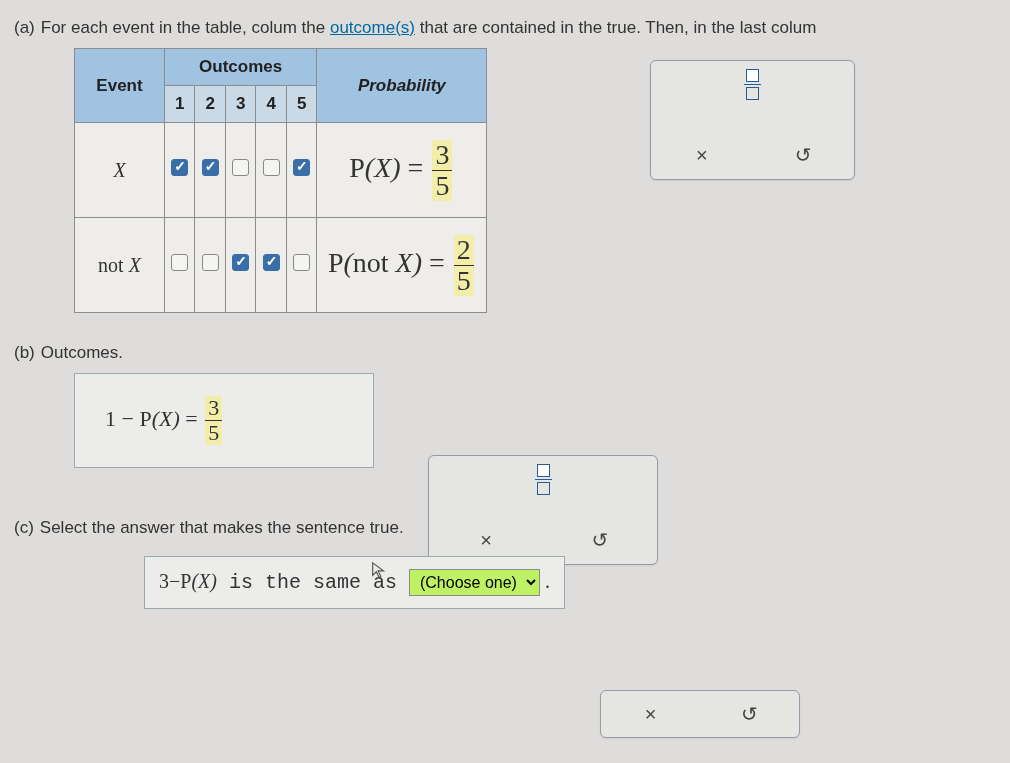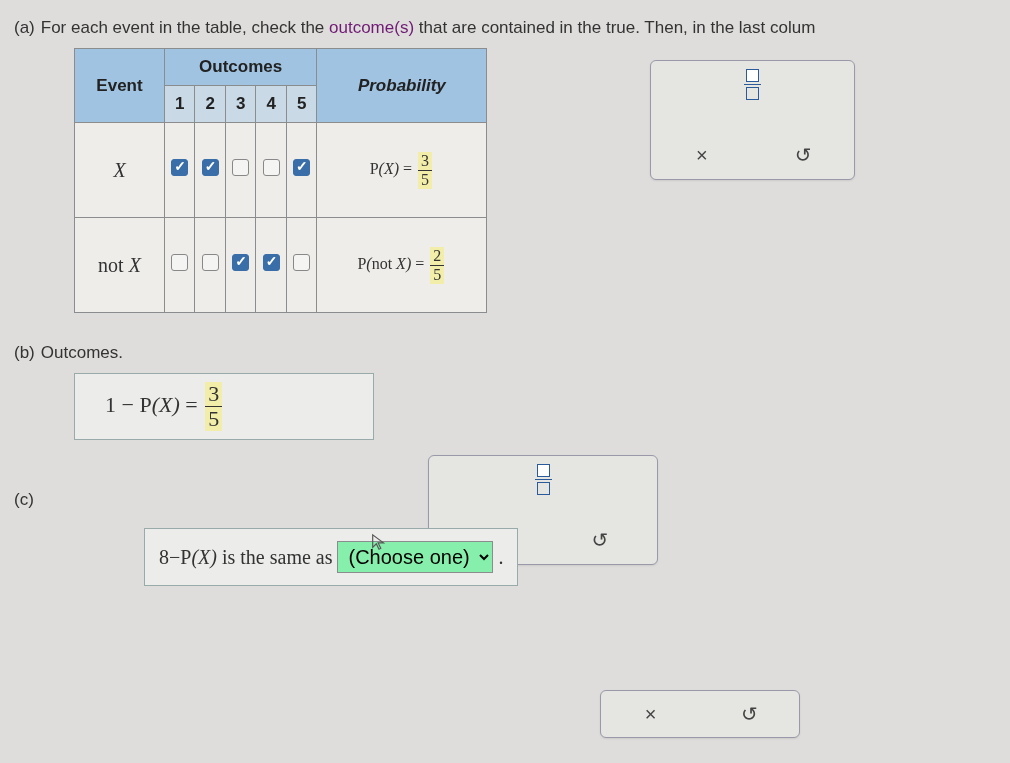--- a/index.html
+++ b/index.html
@@ -12,21 +12,21 @@
     font-family: Arial, Helvetica, sans-serif;
     color: #333;
     font-size: 17px;
     position: relative;
   }
   .section-label {
     display: flex;
     gap: 6px;
     margin-bottom: 10px;
   }
-  .underline-link { color: #701a75; }
+  .underline-link { text-decoration: underline; color: #0369a1; }
 
   
   .tbl-wrap { margin-left: 60px; margin-top: 8px; }
   table.outcomes {
     border-collapse: collapse;
     background: #eeedea;
   }
   table.outcomes th, table.outcomes td {
     border: 1px solid #8a8c8e;
     text-align: center;
@@ -37,21 +37,21 @@
     background: #9fc3e0;
     font-weight: bold;
     color: #222;
     padding: 8px 10px;
   }
   .event-hdr { width: 90px; height: 60px; }
   .outcome-num { width: 28px; height: 36px; font-weight: normal; background:#c9d9e6 !important;}
   .prob-hdr { width: 170px; font-style: italic; }
   td.event-name { height: 95px; font-family: 'Times New Roman', serif; font-style: italic; font-size: 20px; width:90px;}
   td.chk-cell { width: 28px; }
-  td.prob-cell { width: 170px; font-family: 'Times New Roman', serif; font-size: 16px; padding: 0 10px; }
+  td.prob-cell { width: 170px; font-family: 'Times New Roman', serif; font-size: 28px; padding: 0 10px; }
 
   
   .cb {
     display: inline-block;
     width: 17px; height: 17px;
     border: 1.5px solid #888;
     border-radius: 3px;
     background: #f4f4f2;
     position: relative;
     cursor: pointer;
@@ -98,62 +98,62 @@
     width:28px; height:28px; display:flex; align-items:center; justify-content:center;
     font-size:20px; color:#444; cursor:pointer;
   }
   .pal-c .btn-row { position:static; height:100%; bottom:auto;}
   
   
   .eq-box {
     display:inline-block;
     border:1px solid #9aa;
     background:#ececea;
-    padding: 8px 30px;
+    padding: 22px 30px;
     margin-left: 60px;
     font-family:'Times New Roman', serif;
     font-size:22px;
     width: 300px;
   }
 
   
   .sentence-box {
     display:inline-block;
     border:1px solid #9aa;
     background:#ececea;
     padding: 12px 14px;
     margin-left: 130px;
     font-family:'Times New Roman', serif;
     font-size:20px;
     position:relative;
   }
   select.choose {
     font-family: Arial, sans-serif;
-    font-size:20px;
+    font-size:16px;
     padding:3px 6px;
-    background:#86efac;
+    background:#bef264;
     border:1px solid #8a8c8e;
   }
   .cursor {
     position:absolute;
     width:18px; height:18px;
   }
   .math { font-family:'Times New Roman', serif; font-style: italic;}
   .rm { font-style: normal;}
 </style>
 </head>
 <body>
 
 
 
 
 <div class="section-label">
   <span>(a)</span>
   <span>
-    <span>For each event in the table, check the </span><span class="underline-link">outcome(s)</span><span> that are contained in the true. Then, in the last colum</span>
+    <span>For each event in the table, colum the </span><span class="underline-link">outcome(s)</span><span> that are contained in the true. Then, in the last colum</span>
   </span>
 </div>
 
 <div class="tbl-wrap">
 <table class="outcomes">
   <tbody>
         <tr>
     <th class="event-hdr" rowspan="2">Event</th>
     <th colspan="5">Outcomes</th>
     <th class="prob-hdr" rowspan="2">Probability</th>
@@ -232,25 +232,26 @@
   </div>
   <div class="btn-row">
     <span class="ibtn">×</span>
     <span class="ibtn">↺</span>
   </div>
 </div>
 
 
 <div class="section-label" style="margin-top:50px;">
   <span>(c)</span>
+  <span>Select the answer that makes the sentence true.</span>
 </div>
 
 <div style="margin-top:18px; position:relative;">
   <div class="sentence-box">
-    <span class="math"><span class="rm">8−P</span>(X)</span><span style="font-family:Liberation Serif, serif;font-style:normal;"> is the same as </span>
+    <span class="math"><span class="rm">3−P</span>(X)</span><span style="font-family:Liberation Mono, monospace;font-style:normal;"> is the same as </span>
     <svg class="cursor" style="left:225px; top:4px;" viewBox="0 0 20 20">
         <path d="M3 2 L3 16 L7 12 L10 18 L12 17 L9 11 L15 11 Z" fill="none" stroke="#555" stroke-width="1.3"></path>
       </svg>
     <select class="choose">
       <option>(Choose one)</option>
     </select>
     <span>.</span>
   </div>
 </div>
 

